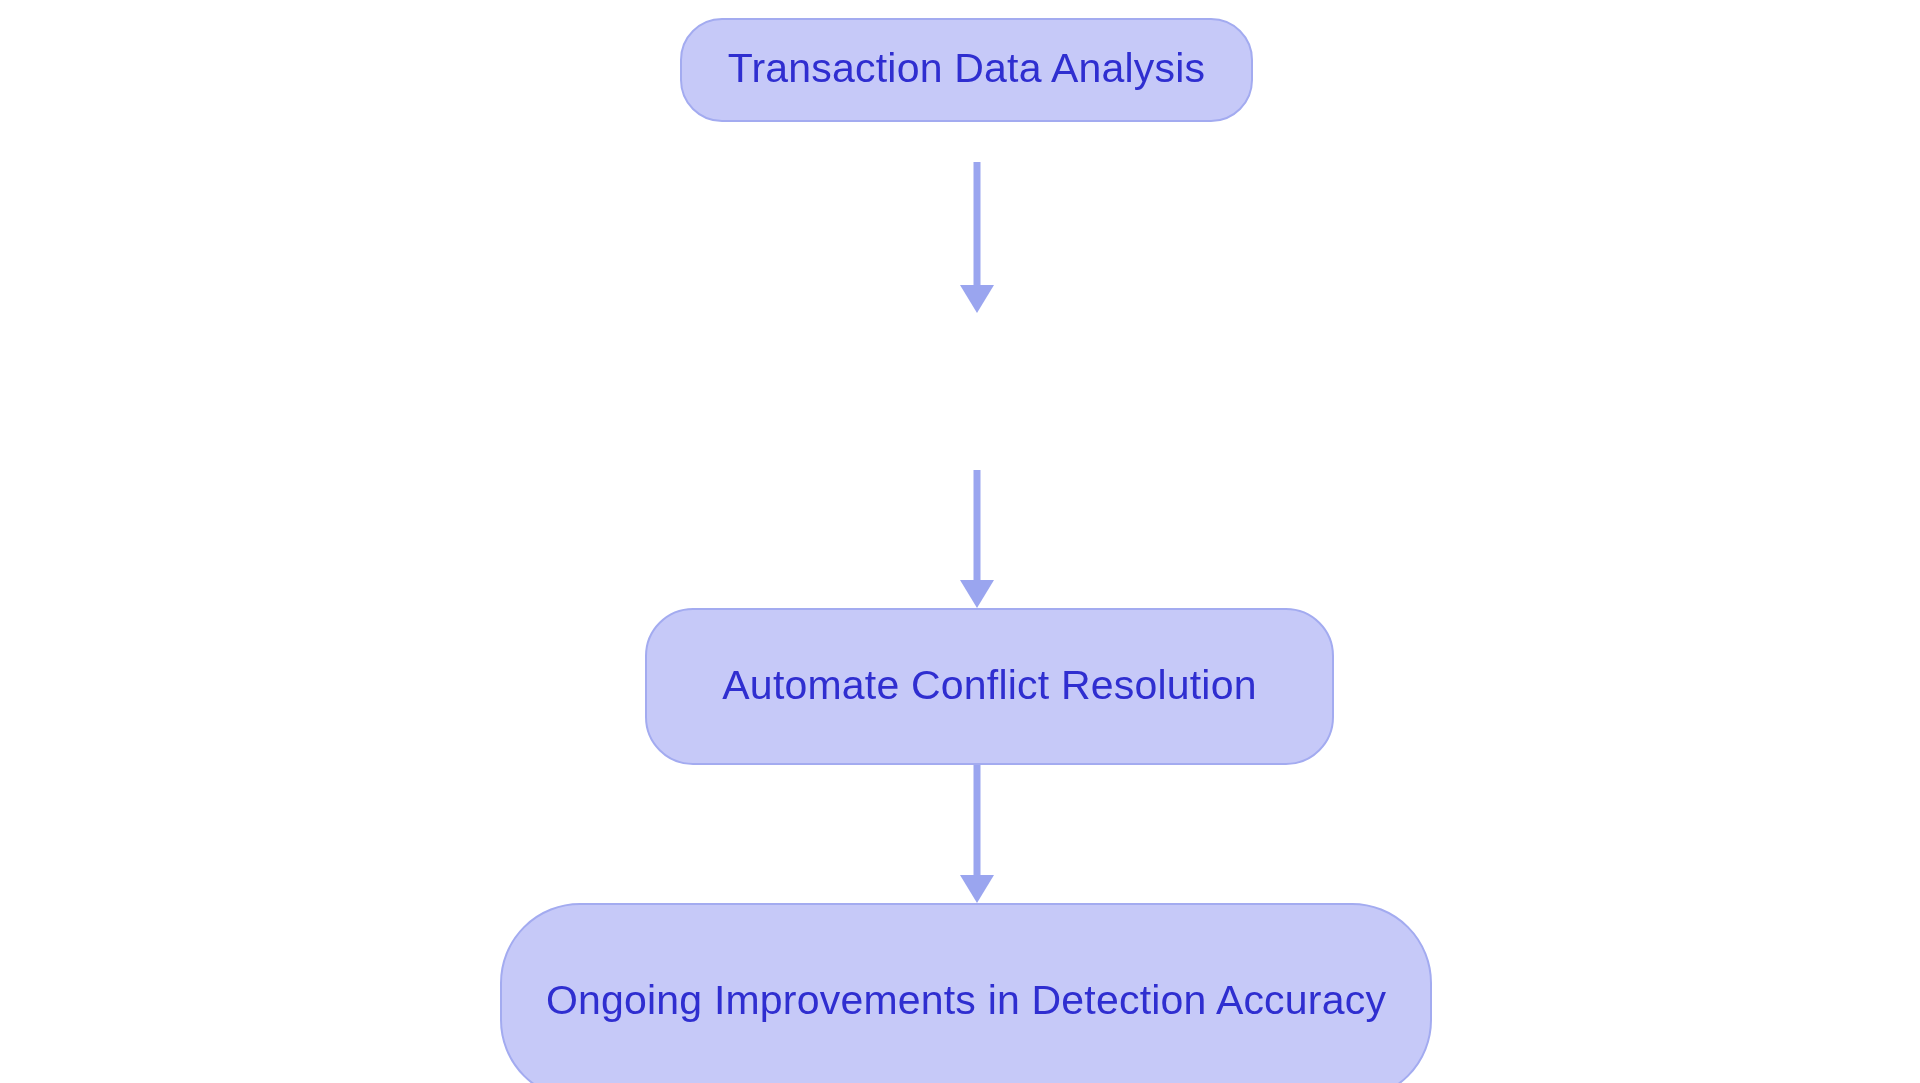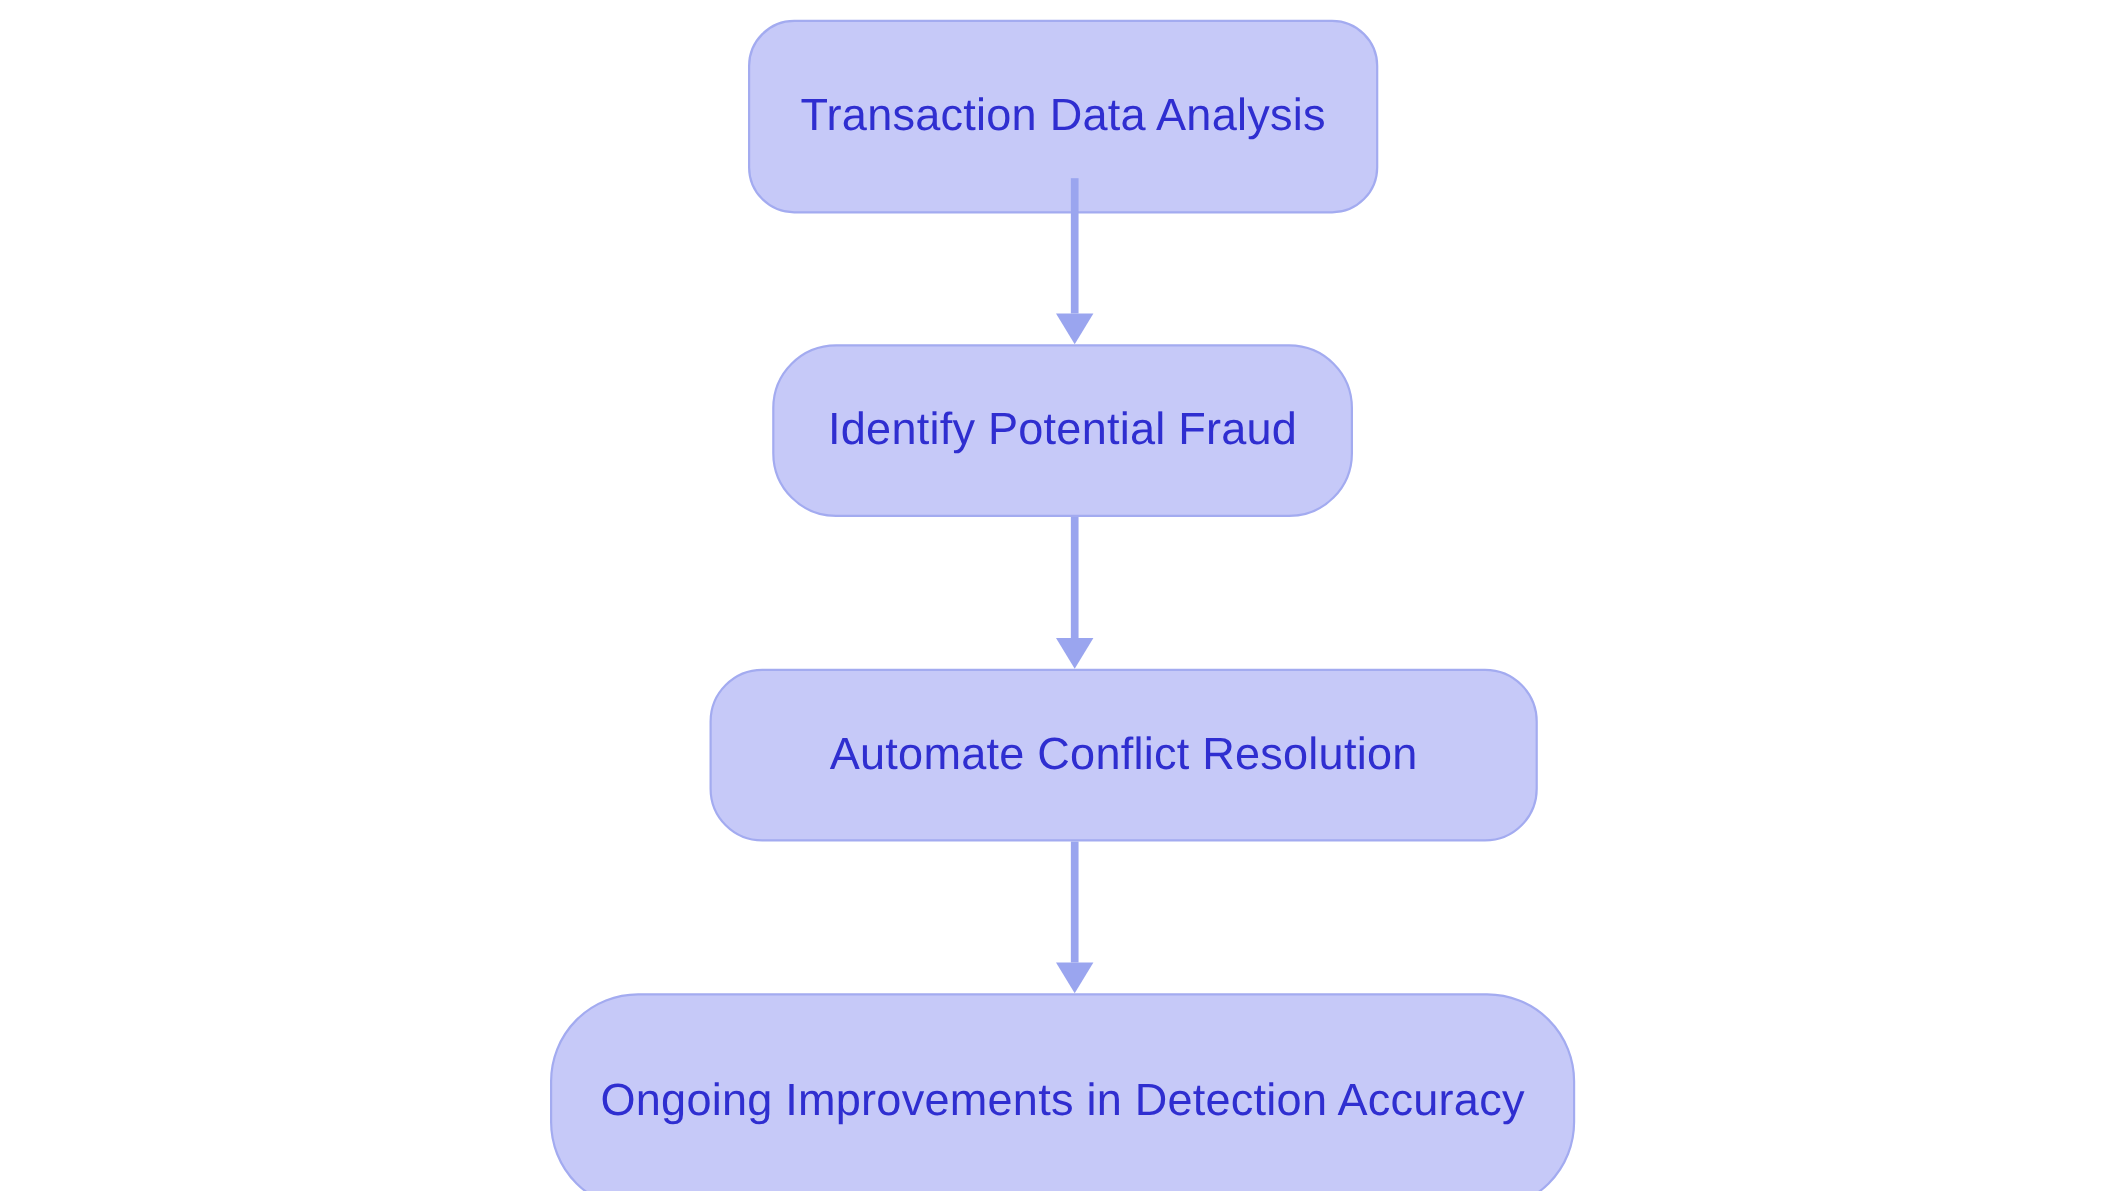--- a/index.html
+++ b/index.html
@@ -61,39 +61,36 @@
     border-left: 17px solid transparent;
     border-right: 17px solid transparent;
     border-top: 28px solid #9aa5ef;
   }
 </style>
 </head>
 <body>
 
 <div id="flowchart-canvas">
 
-  <div class="flow-node" style="left:680px; top:18px; width:573px; height:176px; border-radius:42px;">
+  <div class="flow-node" style="left:680px; top:18px; width:573px; height:104px; border-radius:42px;">
     <span class="node-label">Transaction Data Analysis</span>
   </div>
 
   <div class="flow-connector" style="left:947px; top:162px; width:60px; height:151px;">
     <div class="connector-line" style="height:123px;"></div>
     <div class="connector-head"></div>
   </div>
 
-  <div class="flow-node" style="left:702px; top:313px; width:528px; height:157px; border-radius:58px;">
-    <span class="node-label">Identify Potential Fraud</span>
-  </div>
 
   <div class="flow-connector" style="left:947px; top:470px; width:60px; height:138px;">
     <div class="connector-line" style="height:110px;"></div>
     <div class="connector-head"></div>
   </div>
 
-  <div class="flow-node" style="left:645px; top:608px; width:753px; height:157px; border-radius:48px;">
+  <div class="flow-node" style="left:645px; top:608px; width:689px; height:157px; border-radius:48px;">
     <span class="node-label">Automate Conflict Resolution</span>
   </div>
 
   <div class="flow-connector" style="left:947px; top:765px; width:60px; height:138px;">
     <div class="connector-line" style="height:110px;"></div>
     <div class="connector-head"></div>
   </div>
 
   <div class="flow-node" style="left:500px; top:903px; width:932px; height:197px; border-radius:80px;">
     <span class="node-label">Ongoing Improvements in Detection Accuracy</span>

